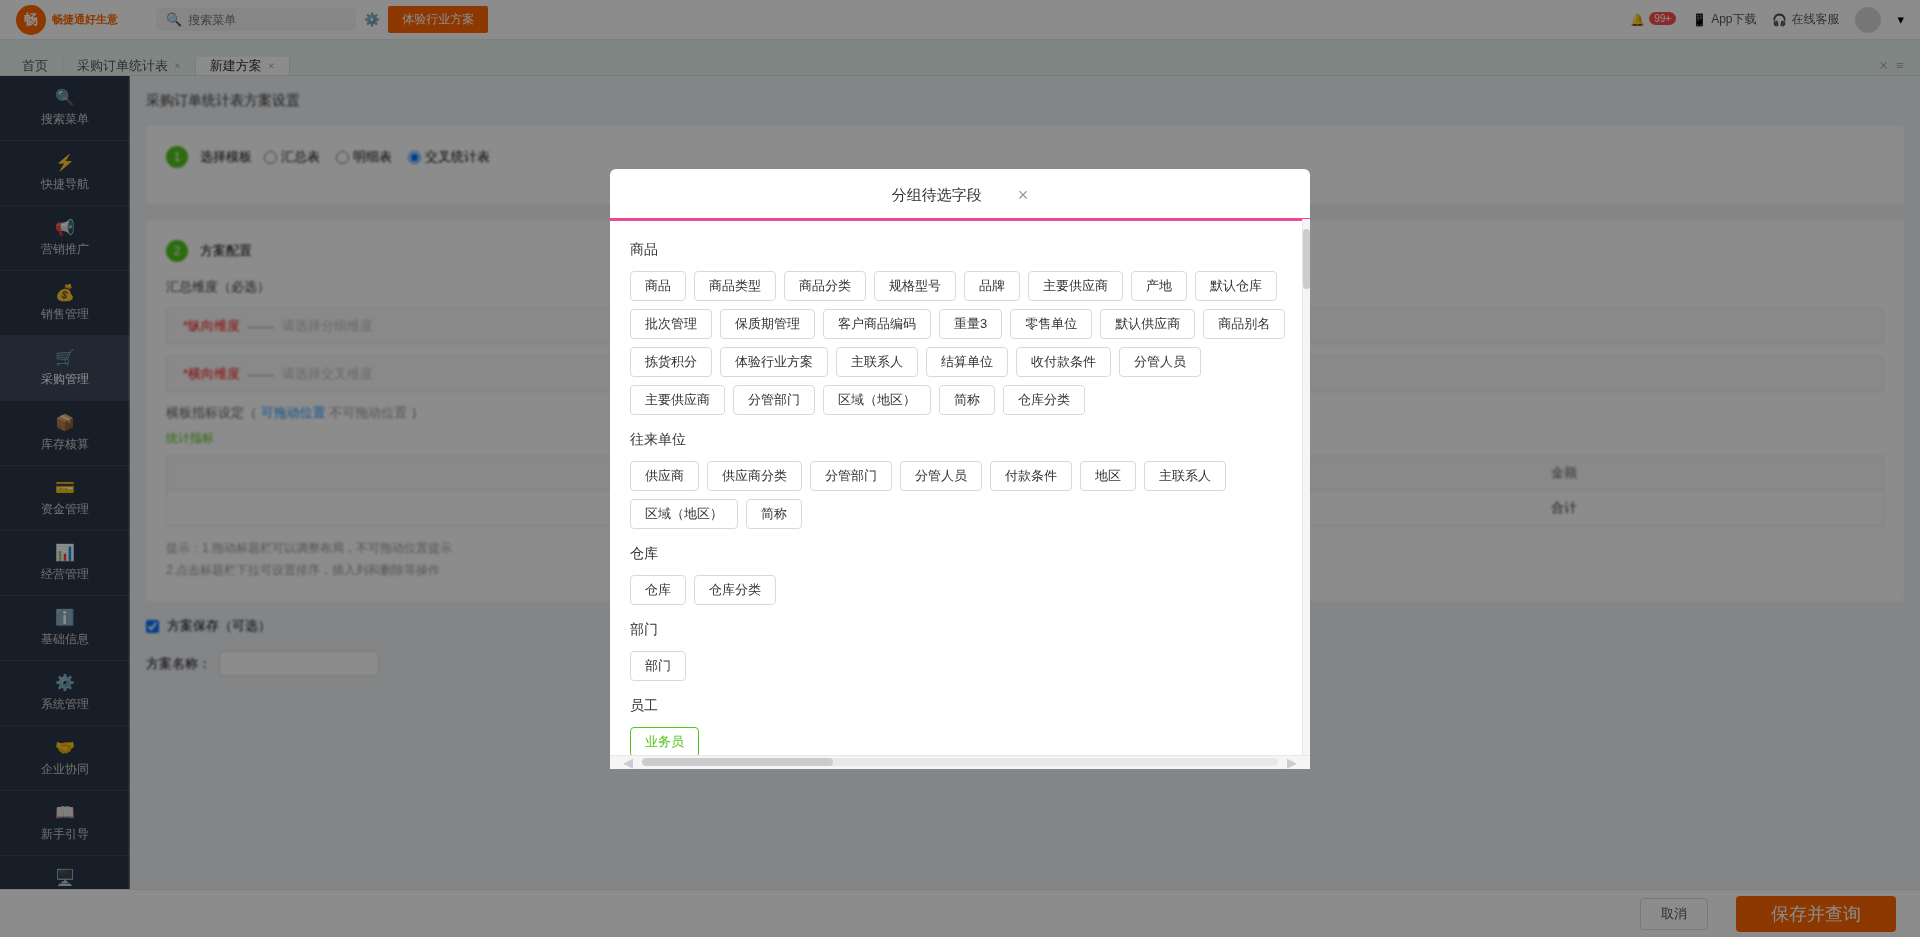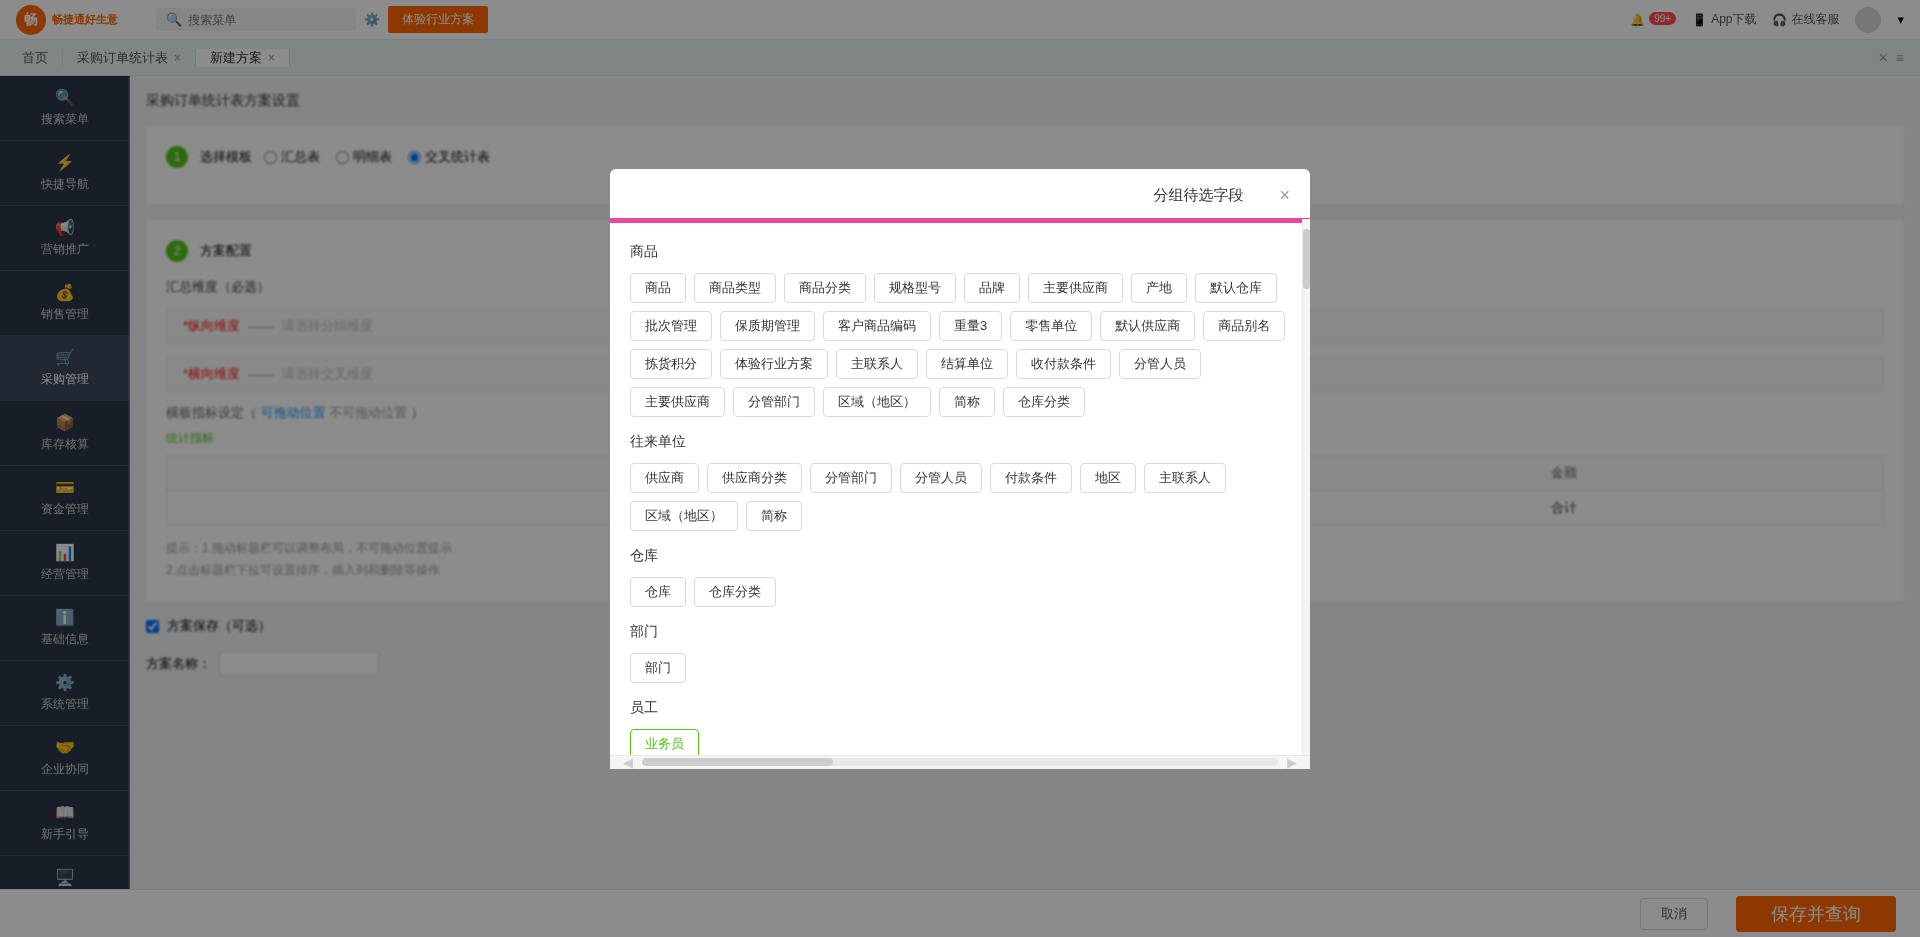--- a/index.html
+++ b/index.html
@@ -82,26 +82,27 @@
       width: 26px; height: 26px;
       border-radius: 50%;
       background: #d9d9d9;
     }
 
     
     .tabbar {
       height: 36px;
       background: #e8f5f0;
       display: flex;
-      align-items: center;
+      align-items: flex-end;
       padding: 0 8px;
       position: fixed;
       top: 40px; left: 0; right: 0;
       z-index: 99;
       border-bottom: 1px solid #d0e8e0;
+      font-family: Liberation Serif, serif;
     }
     .tab {
       display: flex; align-items: center;
       padding: 0 14px;
       font-size: 13px;
       cursor: pointer;
       color: #555;
       border-right: 1px solid #d0e8e0;
       gap: 6px;
     }
@@ -265,23 +266,23 @@
       border-radius: 6px;
       width: 700px;
       max-height: 600px;
       display: flex;
       flex-direction: column;
       position: relative;
     }
     .modal-header {
       display: flex;
       align-items: center;
-      justify-content: flex-end;
+      justify-content: center;
       padding: 16px 20px 12px;
-      border-bottom: 5px solid #ec4899;
+      border-bottom: 3px solid #ec4899;
       flex-shrink: 0;
       gap: 36px;
     }
     .modal-title { font-size: 15px; font-weight: 500; color: #333; }
     .modal-close { color: #999; font-size: 18px; cursor: pointer; }
 
     .modal-body {
       flex: 1;
       overflow-y: auto;
       padding: 16px 20px;

